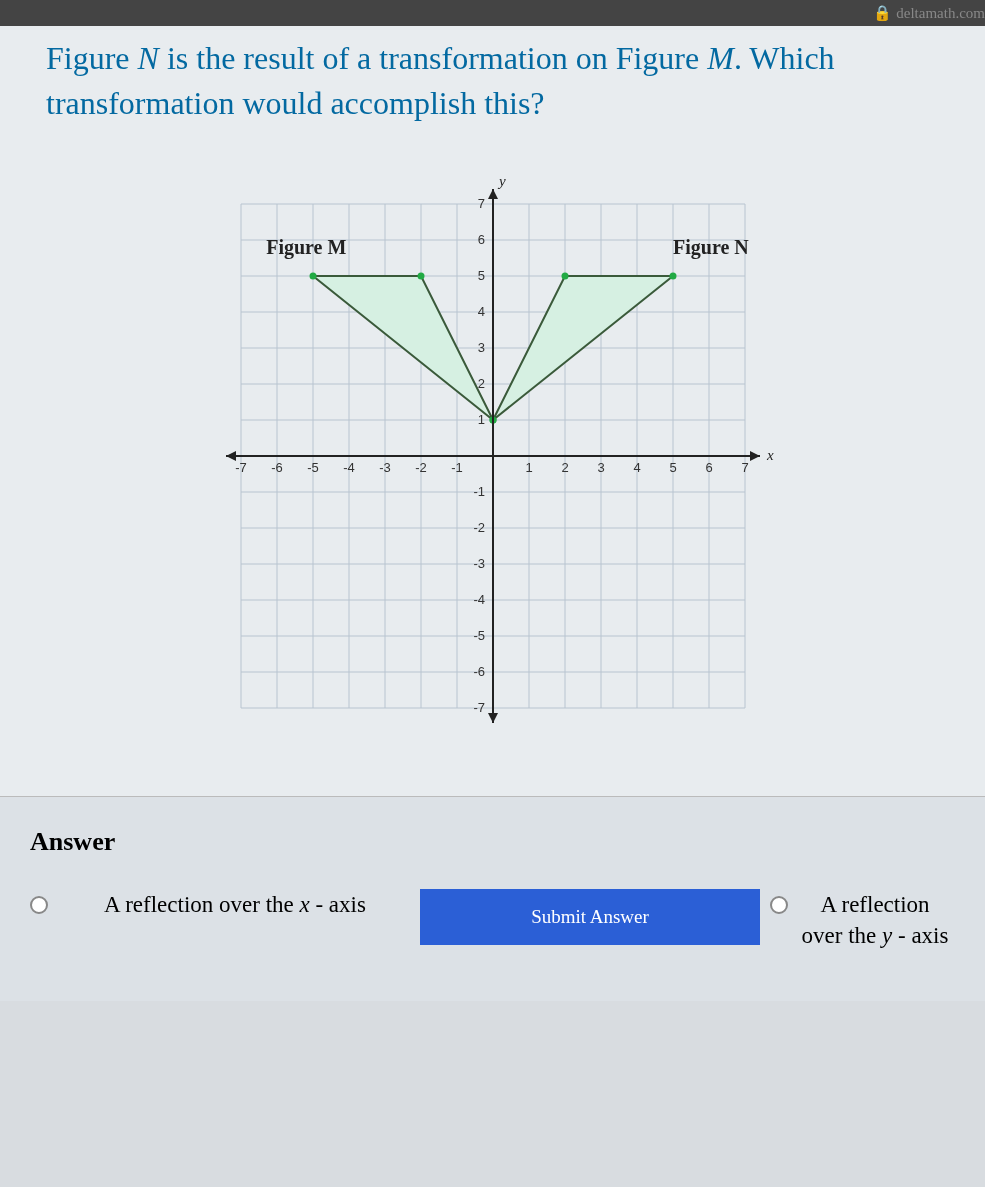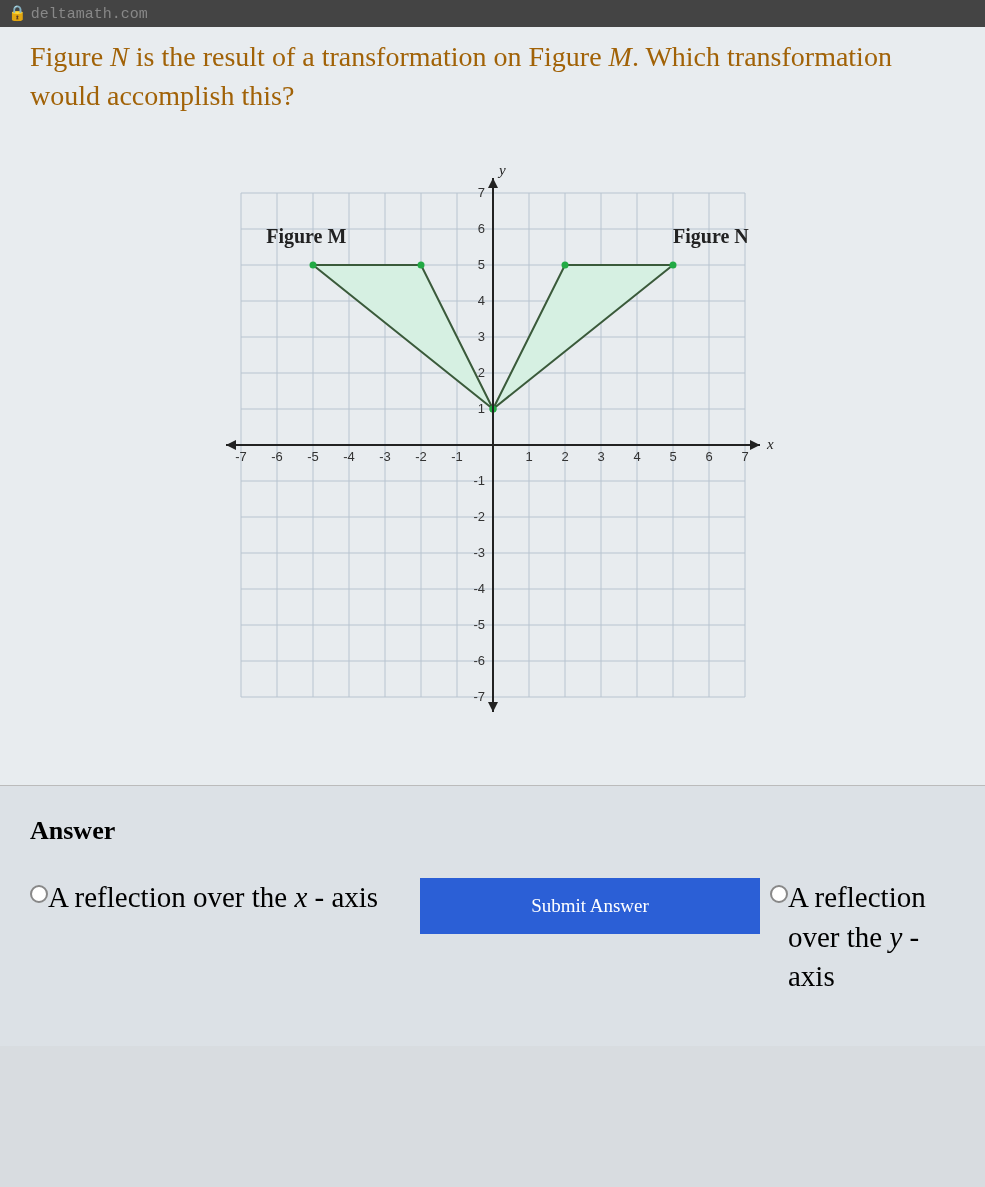--- a/index.html
+++ b/index.html
@@ -8,36 +8,36 @@
       box-sizing: border-box;
     }
     body {
       width: 985px;
       height: 1187px;
       font-family: Georgia, 'Times New Roman', serif;
       background: #d8dce0;
       overflow: hidden;
     }
     .url-bar {
-      text-align: left;
-      padding: 4px 8px;
+      text-align: right;
+      padding: 4px 0;
       font-size: 15px;
       color: #888;
-      font-family: Liberation Mono, monospace;
+      font-family: Liberation Serif, serif;
       background: #444;
     }
     .url-bar .lock-icon {
       display: inline-block;
       margin-right: 4px;
     }
     .question {
-      padding: 10px 30px 20px 30px;
-      font-size: 28px;
+      padding: 10px 30px 20px 46px;
+      font-size: 32px;
       line-height: 1.4;
-      color: #a16207;
+      color: #0369a1;
       background: #e8ecef;
     }
     .chart-wrap {
       display: flex;
       justify-content: center;
       padding: 30px 0 40px 0;
       background: #e8ecef;
     }
     svg.chart {
       width: 620px;
@@ -55,23 +55,25 @@
     }
     .options-grid {
       display: grid;
       grid-template-columns: 380px 340px 180px;
       gap: 30px 10px;
       align-items: start;
     }
     .option {
       display: flex;
       align-items: flex-start;
-      font-size: 29px;
+      gap: 12px;
+      font-size: 23px;
       line-height: 1.35;
       cursor: pointer;
+      text-align: center;
     }
     .option .radio {
       flex: 0 0 auto;
       width: 18px;
       height: 18px;
       border: 2px solid #888;
       border-radius: 50%;
       margin-top: 7px;
       background: #fff;
     }

